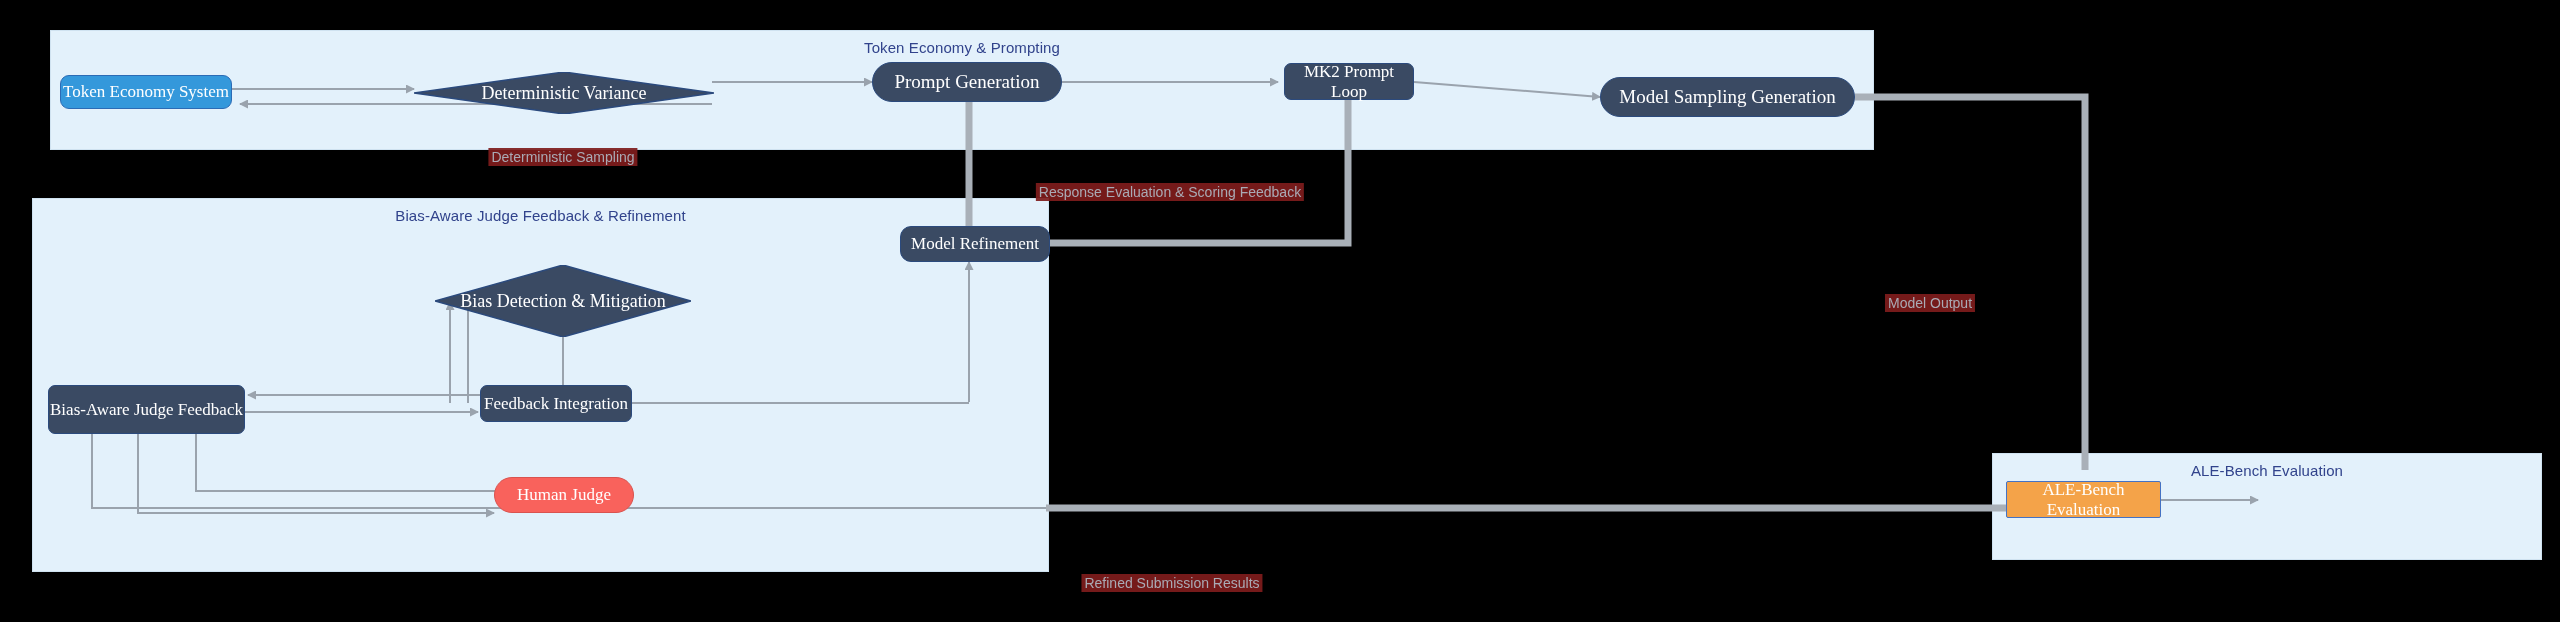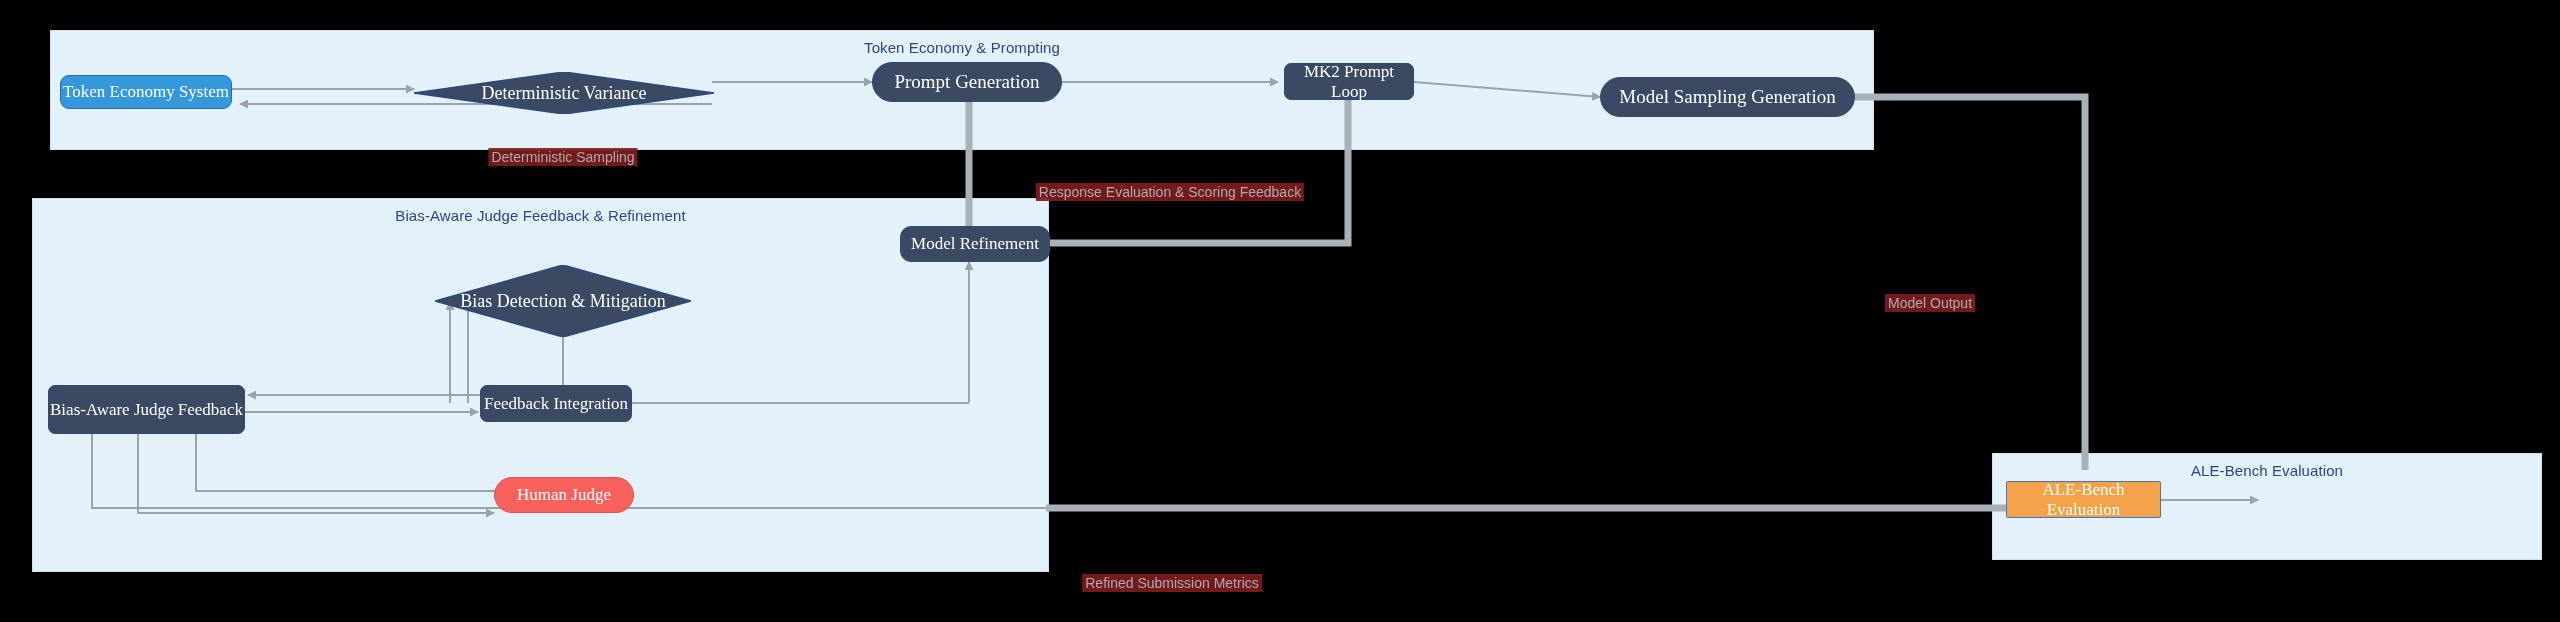--- a/index.html
+++ b/index.html
@@ -159,15 +159,15 @@
     <span>ALE-Bench Evaluation</span>
   </div>
 
 
   <div class="elabel" style="left:563px;top:157px;">Deterministic Sampling</div>
 
   <div class="elabel" style="left:1170px;top:192px;">Response Evaluation &amp; Scoring Feedback</div>
 
   <div class="elabel" style="left:1930px;top:303px;">Model Output</div>
 
-  <div class="elabel" style="left:1172px;top:583px;">Refined Submission Metrics</div>
+  <div class="elabel" style="left:1172px;top:583px;">Refined Submission Results</div>
 
 </div>
 
 </body></html>

